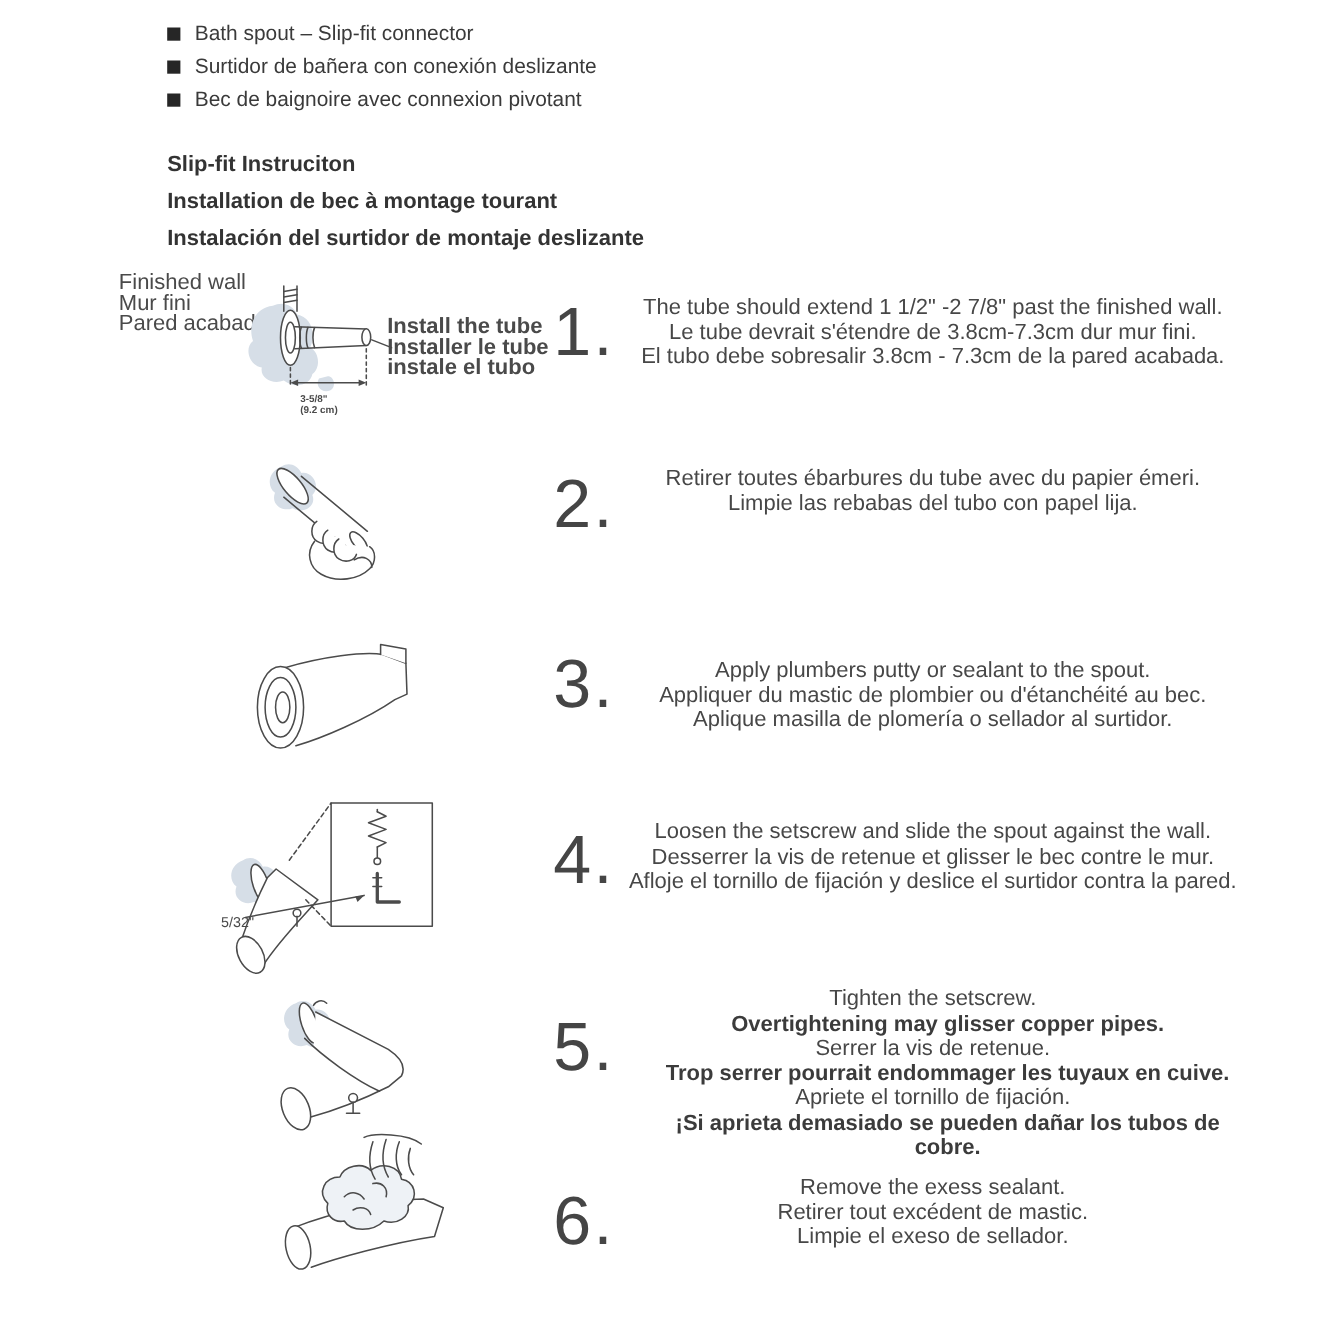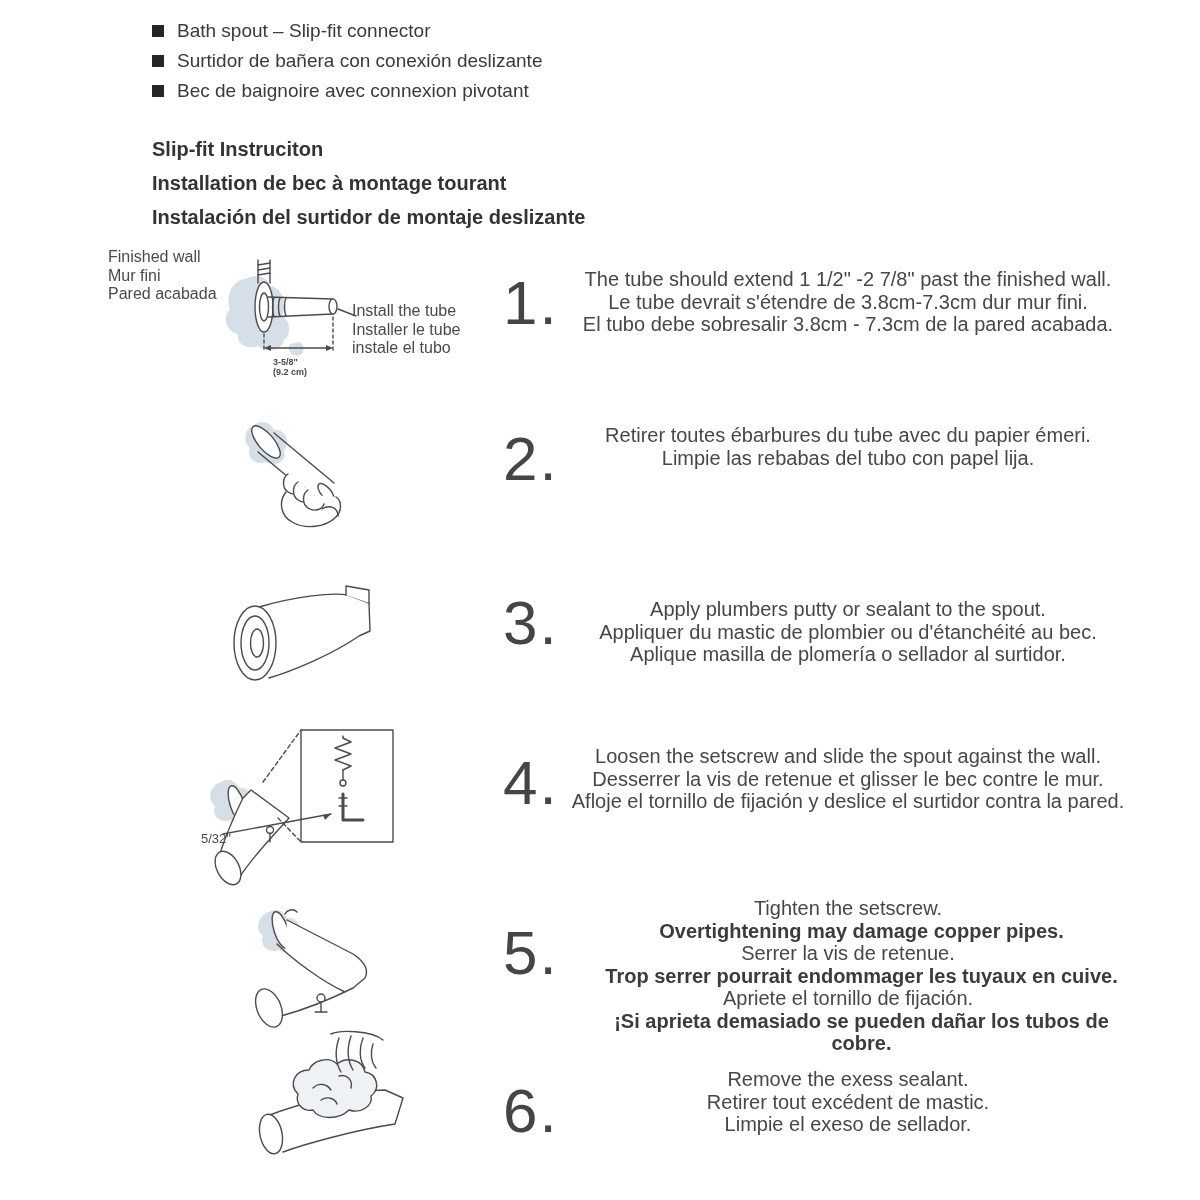--- a/index.html
+++ b/index.html
@@ -8,21 +8,21 @@
     font-family:"Liberation Sans", sans-serif; color:#3e3e3e; overflow:hidden;border-radius:22px;
   }
   
   .bullets { position:absolute; left:152px; top:16px; }
   .bullet-row { display:flex; align-items:center; height:30px; font-size:19px; color:#3a3a3a; }
   .square-bullet { width:12px; height:12px; background:#262626; margin-right:13px; flex:0 0 auto; }
   
   .headings { position:absolute; left:152px; top:132px; }
   .heading { font-size:20px; font-weight:bold; color:#333333; line-height:34px; }
   
-  .fig-label { position:absolute; font-size:16px; color:#4a4a4a; }
+  .fig-label { position:absolute; font-size:20px; color:#4a4a4a; }
   .fig-label .ln { line-height:18.5px; }
   .dim-label { position:absolute; font-size:9px; font-weight:bold; color:#4a4a4a; line-height:10px; }
   .size-label { position:absolute; font-size:13px; color:#4a4a4a; }
   
   .step-number { position:absolute; font-size:62px; font-weight:300; color:#454545; letter-spacing:2px; line-height:1; }
   .step-text { position:absolute; font-size:20px; color:#474747; line-height:22.5px; width:560px;text-align:center; }
   .step-text .b { font-weight:bold; color:#3b3b3b; padding-left:27px; }
   .fig { position:absolute; }
   .fig svg { display:block; }
 </style>
@@ -50,21 +50,21 @@
     <div class="heading">Slip-fit Instruciton</div>
     <div class="heading">Installation de bec à montage tourant</div>
     <div class="heading">Instalación del surtidor de montaje deslizante</div>
   </div>
 
   <div class="fig-label" style="left:108px; top:248px;">
     <div class="ln">Finished wall</div>
     <div class="ln">Mur fini</div>
     <div class="ln">Pared acabada</div>
   </div>
-  <div class="fig-label" style="left:352px; top:302px;">
+  <div class="fig-label" style="left:352px; top:288px;font-weight:bold;">
     <div class="ln">Install the tube</div>
     <div class="ln">Installer le tube</div>
     <div class="ln">instale el tubo</div>
   </div>
   <div class="dim-label" style="left:273px; top:357px;">
     <div>3-5/8"</div>
     <div>(9.2 cm)</div>
   </div>
 
   <div class="fig" style="left:170px; top:250px;">
@@ -197,21 +197,21 @@
   <div class="step-number" style="left:503px; top:752px;">4.</div>
   <div class="step-text" style="left:568px; top:745px;">
     <div>Loosen the setscrew and slide the spout against the wall.</div>
     <div>Desserrer la vis de retenue et glisser le bec contre le mur.</div>
     <div>Afloje el tornillo de fijación y deslice el surtidor contra la pared.</div>
   </div>
 
   <div class="step-number" style="left:503px; top:922px;">5.</div>
   <div class="step-text" style="left:568px; top:897px;">
     <div>Tighten the setscrew.</div>
-    <div class="b">Overtightening may damage copper pipes.</div>
+    <div class="b">Overtightening may glisser copper pipes.</div>
     <div>Serrer la vis de retenue.</div>
     <div class="b">Trop serrer pourrait endommager les tuyaux en cuive.</div>
     <div>Apriete el tornillo de fijación.</div>
     <div class="b">¡Si aprieta demasiado se pueden dañar los tubos de cobre.</div>
   </div>
 
   <div class="step-number" style="left:503px; top:1080px;">6.</div>
   <div class="step-text" style="left:568px; top:1068px;">
     <div>Remove the exess sealant.</div>
     <div>Retirer tout excédent de mastic.</div>

